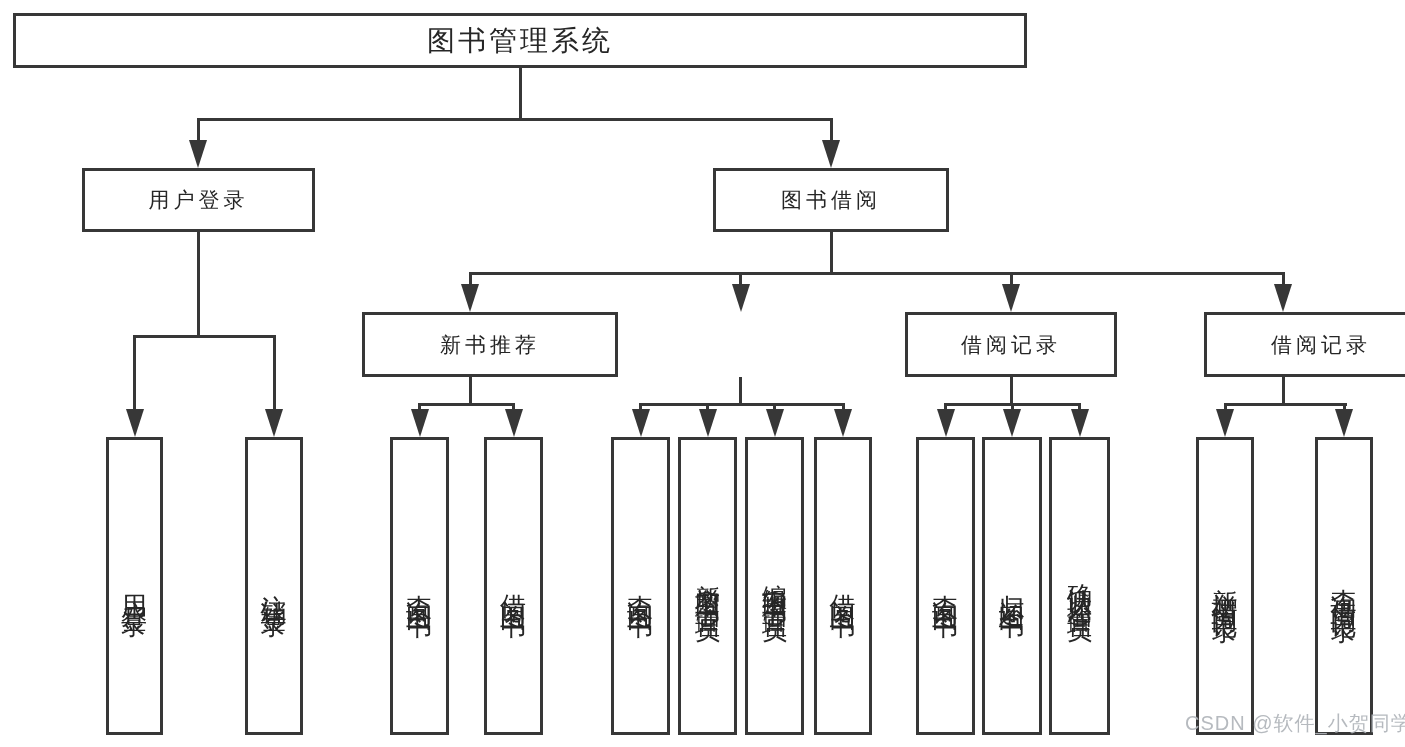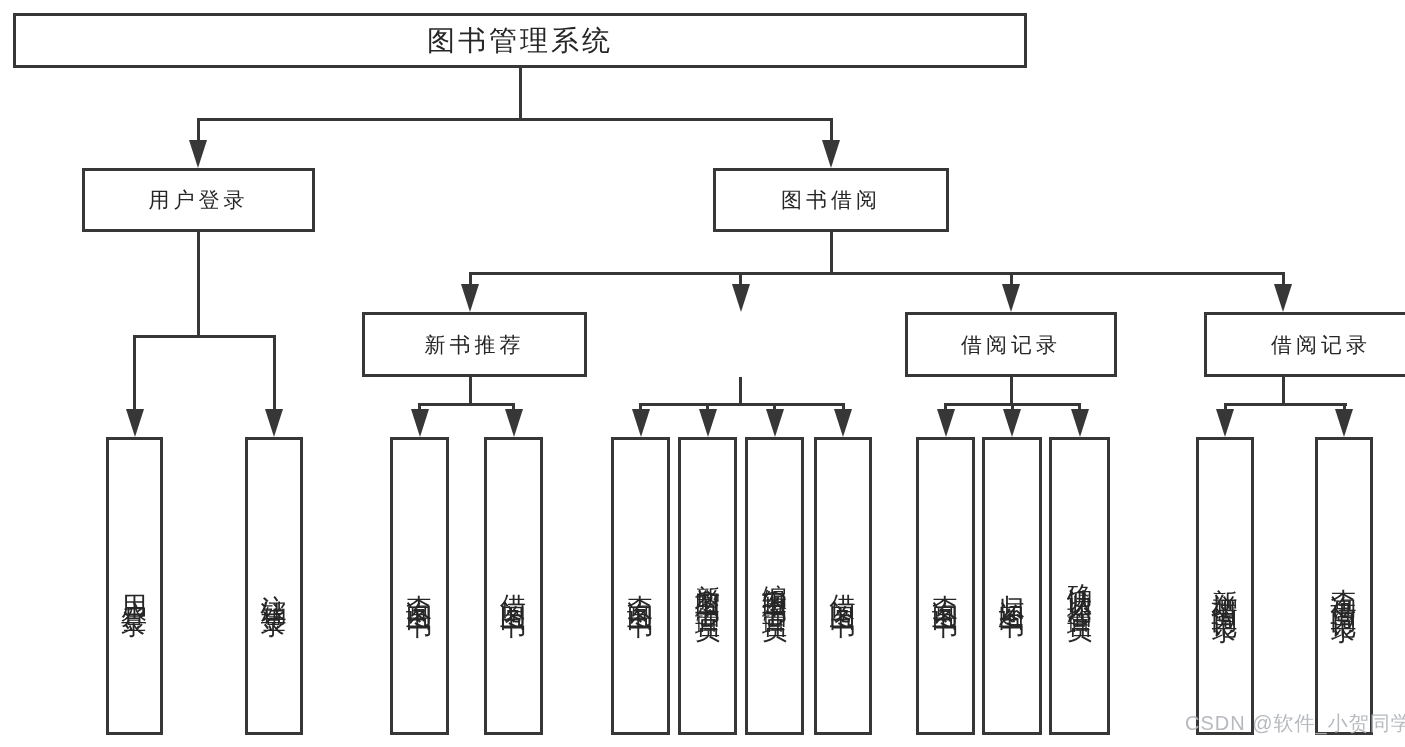--- a/index.html
+++ b/index.html
@@ -37,21 +37,21 @@
 </head>
 <body>
 
 <div id="canvas">
 
   <div class="box root" style="left:13px;top:13px;width:1014px;height:55px">图书管理系统</div>
 
   <div class="box hdr" style="left:82px;top:168px;width:233px;height:64px">用户登录</div>
   <div class="box hdr" style="left:713px;top:168px;width:236px;height:64px">图书借阅</div>
 
-  <div class="box hdr" style="left:362px;top:312px;width:225px;height:65px">新书推荐</div>
+  <div class="box hdr" style="left:362px;top:312px;width:256px;height:65px">新书推荐</div>
   <div class="box hdr" style="left:905px;top:312px;width:212px;height:65px">借阅记录</div>
   <div class="box hdr" style="left:1204px;top:312px;width:234px;height:65px">借阅记录</div>
 
   <div class="box leaf" style="left:106px;width:57px">用户登录</div>
   <div class="box leaf" style="left:245px;width:58px">注销登录</div>
 
   <div class="box leaf" style="left:390px;width:59px">查询图书</div>
   <div class="box leaf" style="left:484px;width:59px">借阅图书</div>
 
   <div class="box leaf" style="left:611px;width:59px">查询图书</div>

